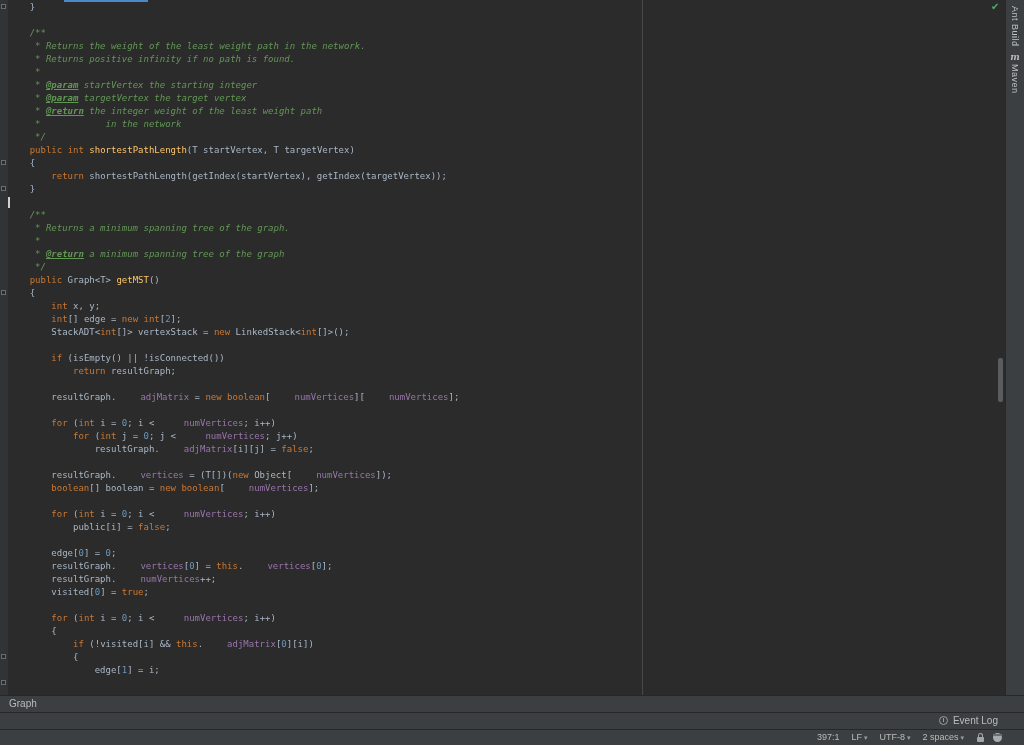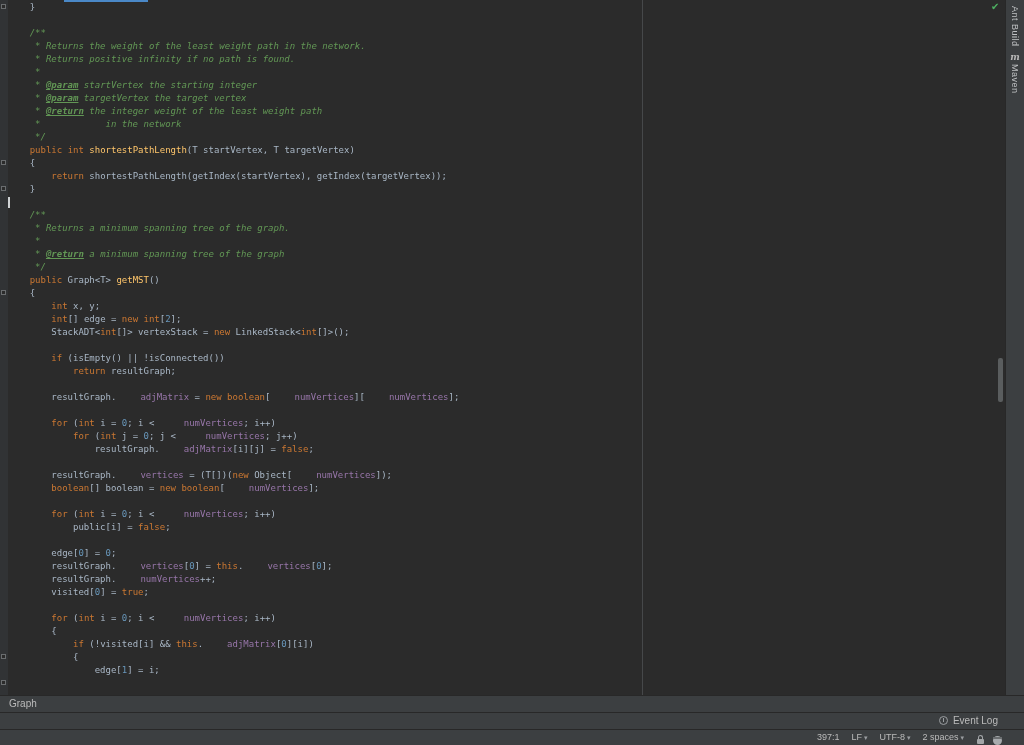--- a/index.html
+++ b/index.html
@@ -33,21 +33,21 @@
   .right-stripe { position:absolute; left:1005px; top:0; width:19px; height:695px; background:#3c3f41; border-left:1px solid #282828; }
   .stripe-item { position:absolute; left:0; width:100%; display:flex; flex-direction:column; align-items:center; cursor:default; }
   .vlabel { writing-mode:vertical-rl; font-family:"Liberation Sans", sans-serif; font-size:9px; color:#bfc1c3; letter-spacing:0.5px; }
   .maven-glyph { font-family:"DejaVu Serif", serif; font-style:italic; font-weight:bold; font-size:9px; color:#b9b9b9; margin-bottom:2px; }
 
   .bar { position:absolute; left:0; width:1024px; background:#3c3f41; border-top:1px solid #282828;
          font-family:"Liberation Sans", sans-serif; color:#bbbbbb; }
   .graph-bar { top:695px; height:17px; line-height:16px; font-size:10px; padding-left:9px; }
   .eventlog-bar { top:712px; height:17px; line-height:16px; font-size:10px; text-align:right; padding-right:26px; }
   .status-bar { top:729px; height:16px; line-height:15px; font-size:9px; display:flex; justify-content:flex-end;
-                align-items:flex-end; padding-right:22px; }
+                align-items:center; padding-right:22px; }
 
   .evt-icon { display:inline-block; width:9px; height:9px; border:1px solid #9a9da0; border-radius:50%;
               margin-right:5px; vertical-align:-1px; position:relative; }
   .evt-icon:before { content:""; position:absolute; left:3px; top:1px; width:1px; height:4px; background:#9a9da0; }
 
   .sw { margin-left:12px; white-space:nowrap; cursor:default; }
   .dd { font-size:7px; color:#9a9da0; margin-left:2px; }
 
   .lock-icon { display:inline-block; margin-left:12px; width:9px; height:10px; position:relative; }
   .lock-icon .shackle { position:absolute; left:2px; top:0; width:5px; height:5px; border:1px solid #a3a6a8; border-bottom:none; border-radius:3px 3px 0 0; }

